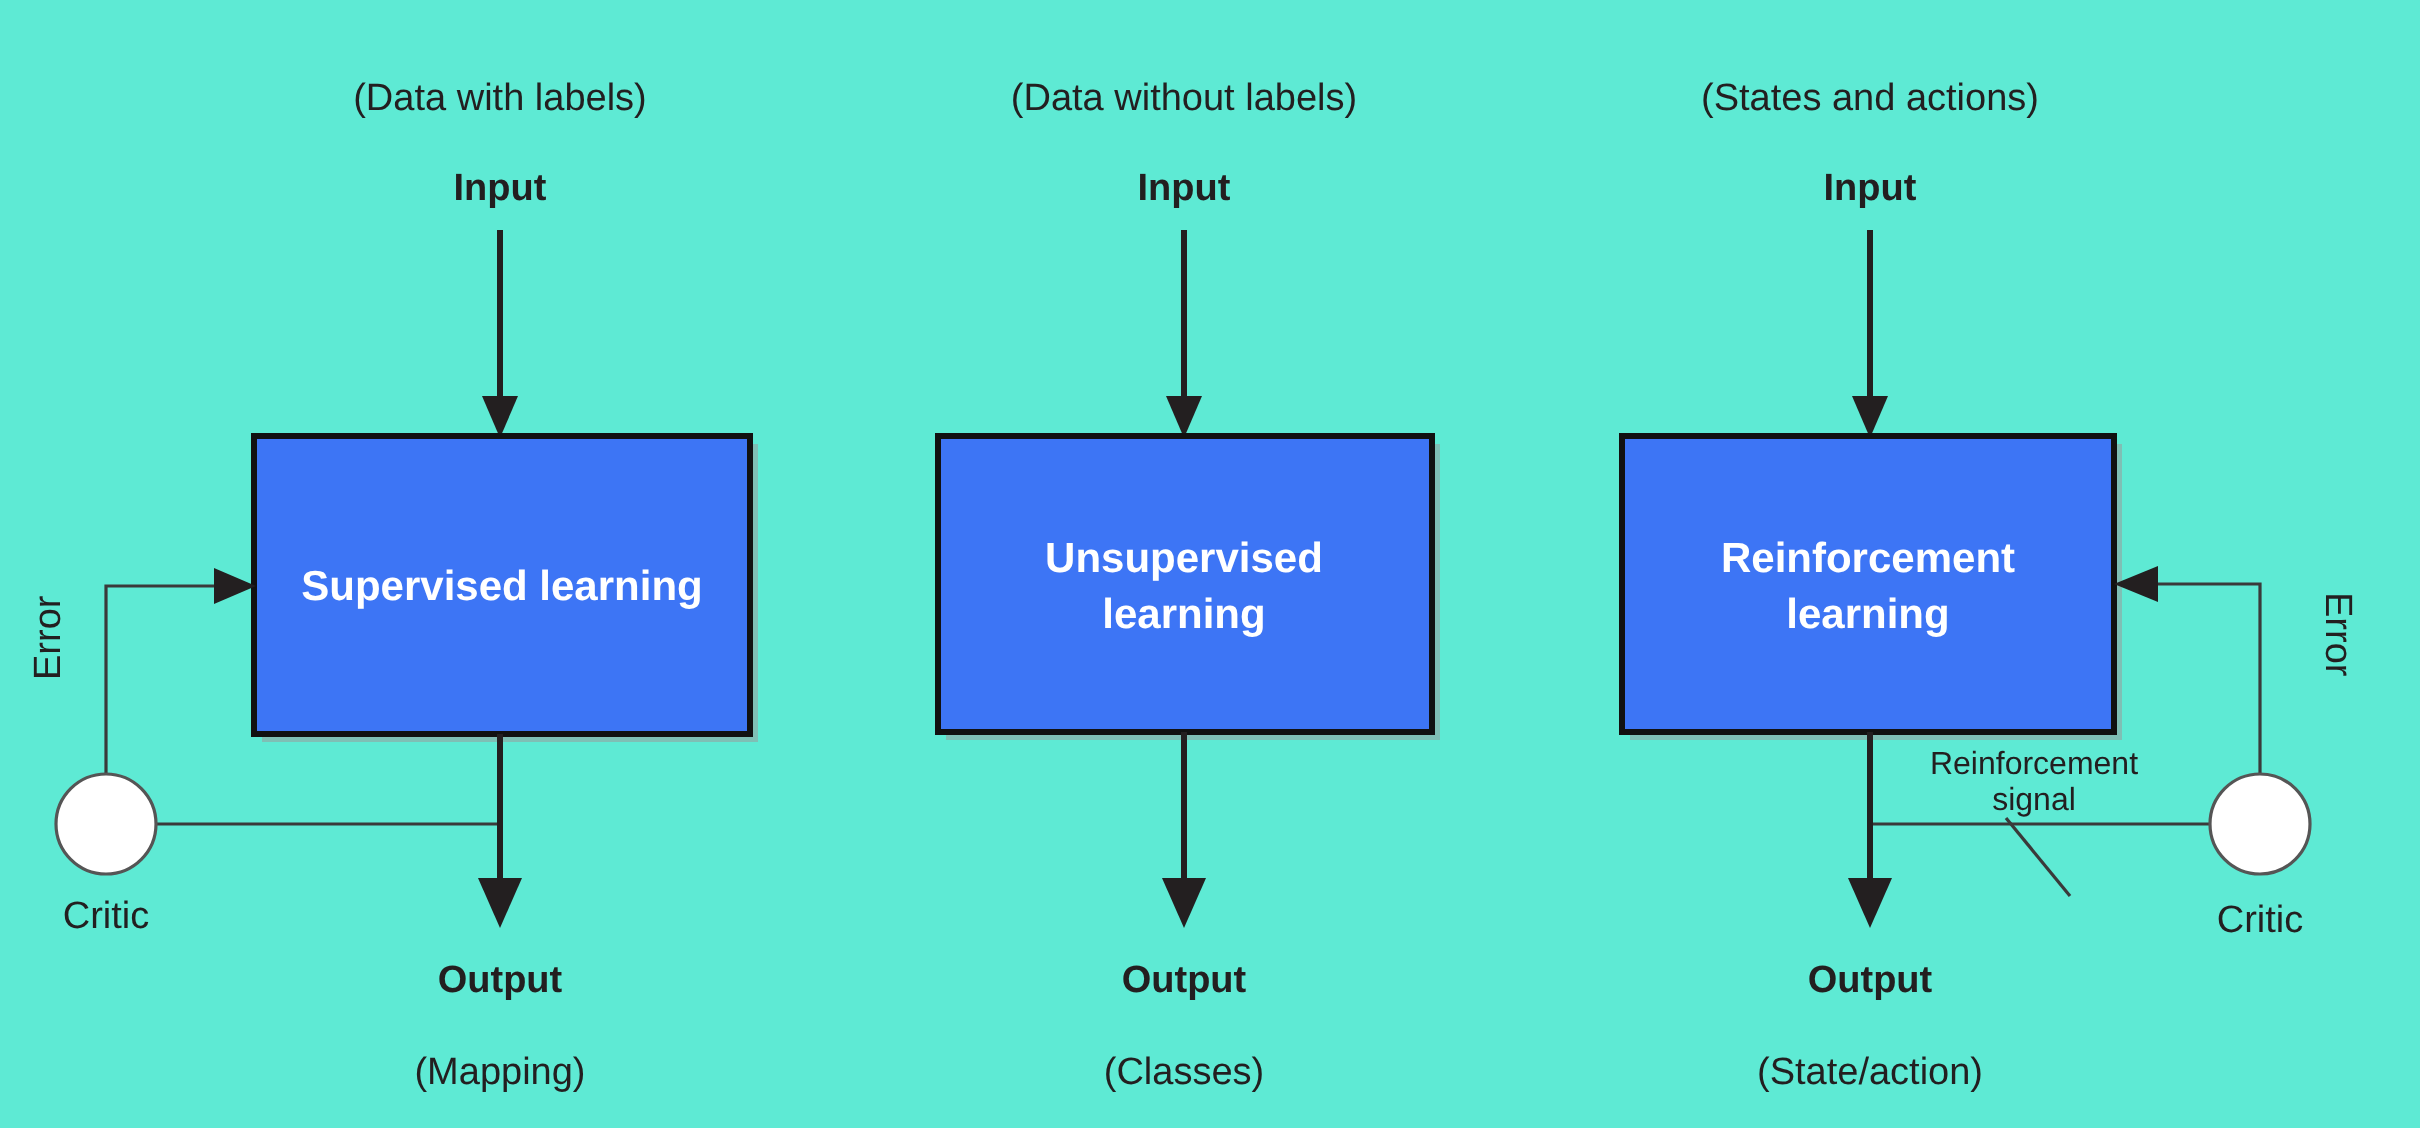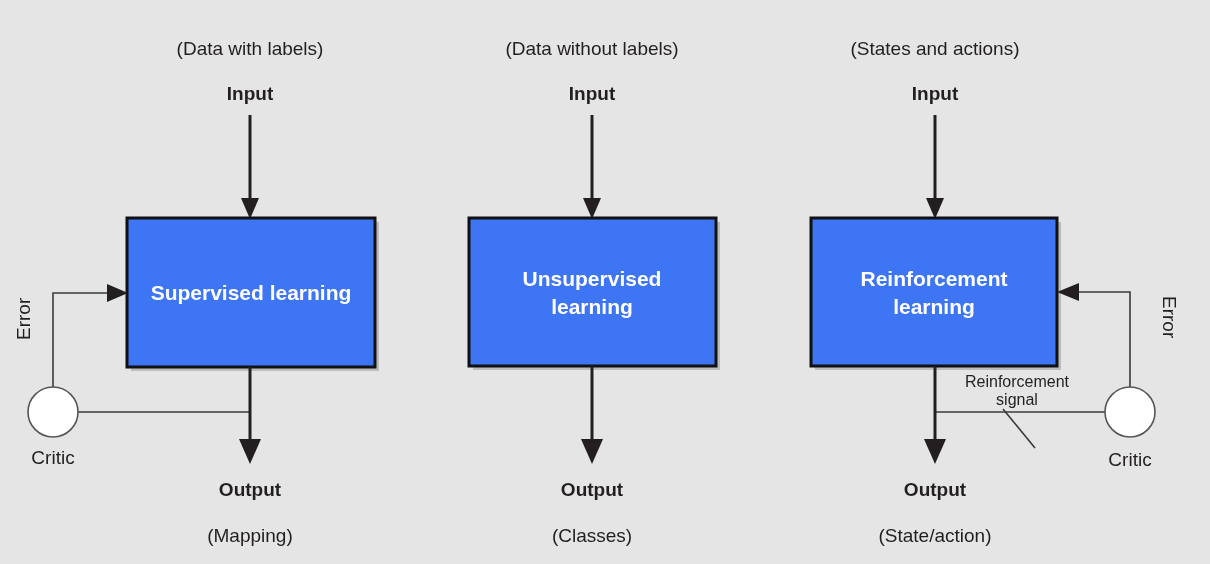--- a/index.html
+++ b/index.html
@@ -12,21 +12,21 @@
     width: 1210px;
     height: 564px;
     overflow: hidden;
     font-family: "Liberation Sans", sans-serif;
     color: #231f20;
   }
   #diagram-root {
     position: relative;
     width: 1210px;
     height: 564px;
-    background: #e5e5e5;
+    background: #5eead4;
   }
   svg.diagram {
     display: block;
     width: 1210px;
     height: 564px;
   }
   text {
     font-family: "Liberation Sans", sans-serif;
     fill: #231f20;
   }

